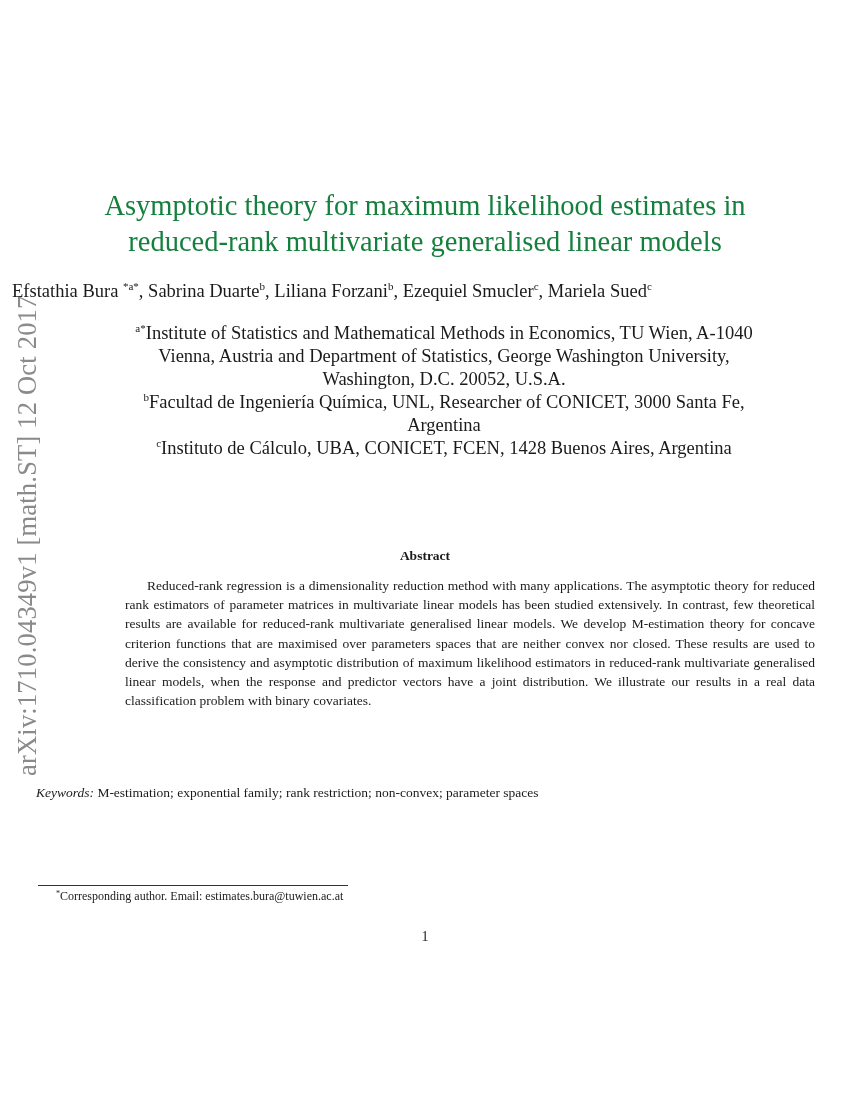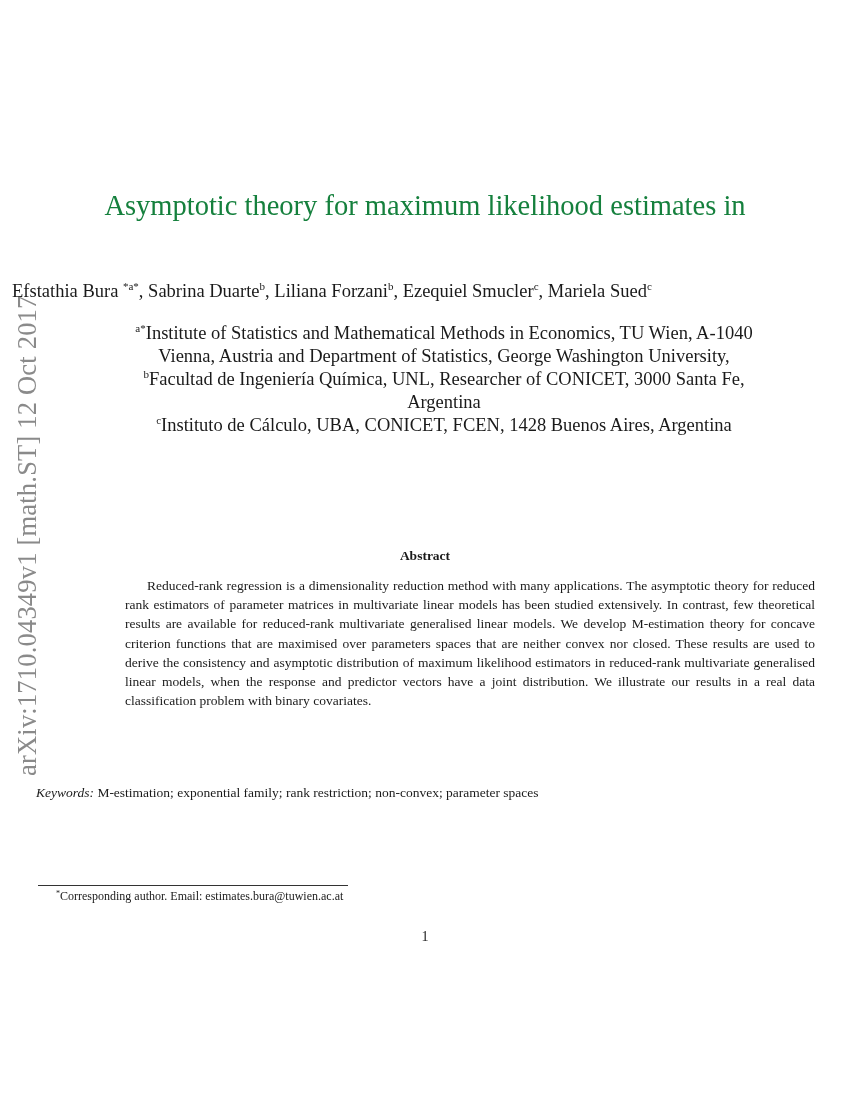--- a/index.html
+++ b/index.html
@@ -52,29 +52,31 @@
     text-align: center; font-size: 14px;
   }
 </style>
 </head>
 <body>
 
 <div class="arxiv-stamp">arXiv:1710.04349v1  [math.ST]  12 Oct 2017</div>
 
 <div class="title">
   <div>Asymptotic theory for maximum likelihood estimates in</div>
+  <div>reduced-rank multivariate generalised linear models</div>
 </div>
 
 <div class="authors">
   <span><span>Efstathia Bura </span><sup>*a*</sup></span><span>, </span><span><span>Sabrina Duarte</span><sup>b</sup></span><span>, </span><span><span>Liliana Forzani</span><sup>b</sup></span><span>, </span><span><span>Ezequiel Smucler</span><sup>c</sup></span><span>, </span><span><span>Mariela Sued</span><sup>c</sup></span>
 </div>
 
 <div class="affils">
   <span class="affil-line"><sup>a*</sup><span>Institute of Statistics and Mathematical Methods in Economics, TU Wien, A-1040</span></span>
   <span class="affil-line">Vienna, Austria and Department of Statistics, George Washington University,</span>
+  <span class="affil-line">Washington, D.C. 20052, U.S.A.</span>
   <span class="affil-line"><sup>b</sup><span>Facultad de Ingeniería Química, UNL, Researcher of CONICET, 3000 Santa Fe,</span></span>
   <span class="affil-line">Argentina</span>
   <span class="affil-line"><sup>c</sup><span>Instituto de Cálculo, UBA, CONICET, FCEN, 1428 Buenos Aires, Argentina</span></span>
 </div>
 
 <div class="abstract-head">Abstract</div>
 <div class="abstract-body">Reduced-rank regression is a dimensionality reduction method with many applications. The asymp­totic theory for reduced rank estimators of parameter matrices in multivariate linear models has been studied extensively. In contrast, few theoretical results are available for reduced-rank multivariate gener­alised linear models. We develop M-estimation theory for concave criterion functions that are maximised over parameters spaces that are neither convex nor closed. These results are used to derive the consistency and asymptotic distribution of maximum likelihood estimators in reduced-rank multivariate generalised linear models, when the response and predictor vectors have a joint distribution. We illustrate our results in a real data classification problem with binary covariates.</div>
 
 <div class="keywords"><span class="kw-label">Keywords:</span><span> M-estimation; exponential family; rank restriction; non-convex; parameter spaces</span></div>
 

